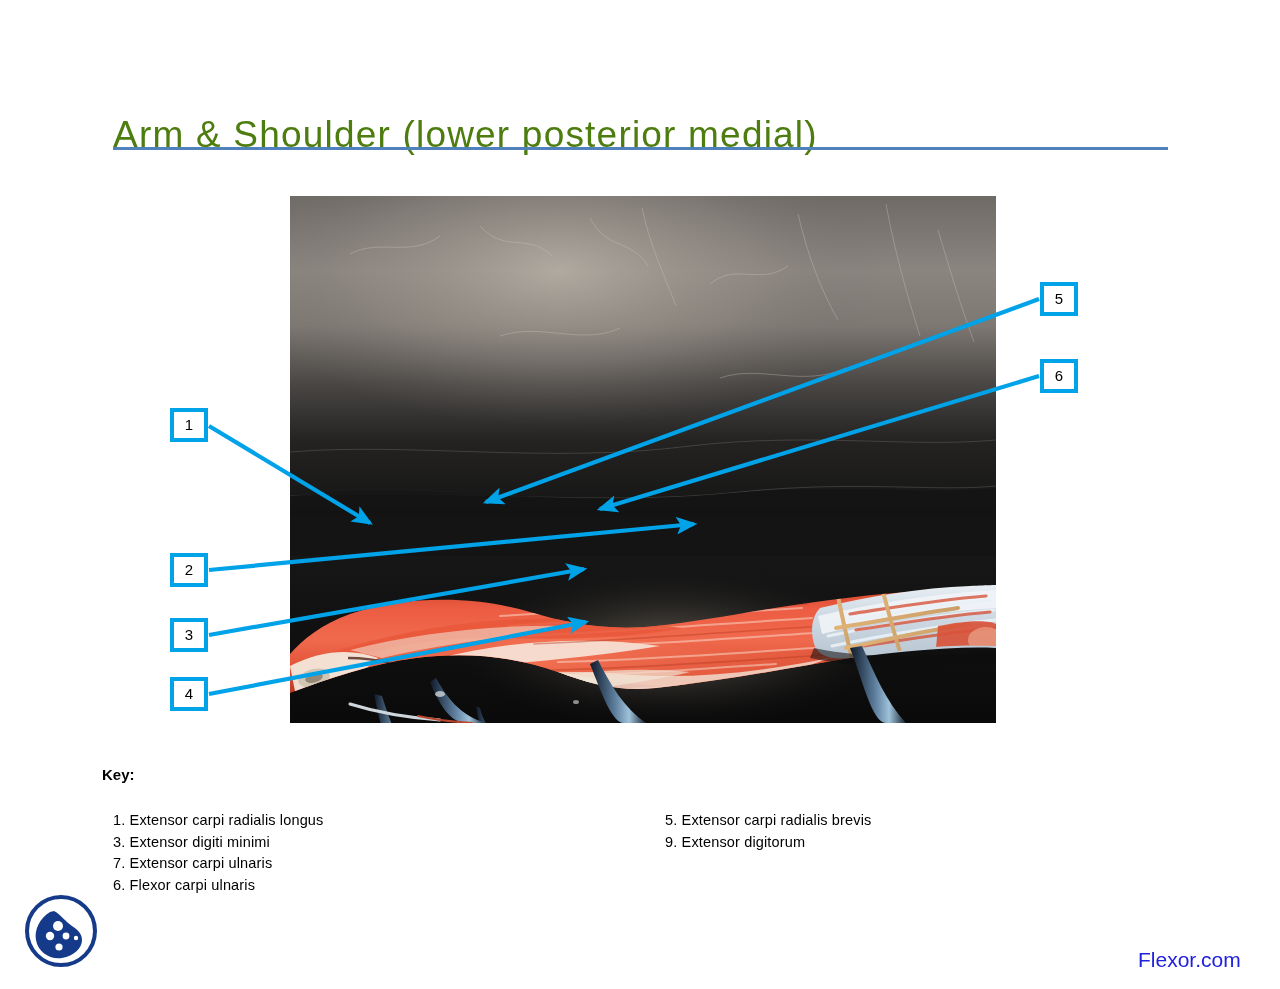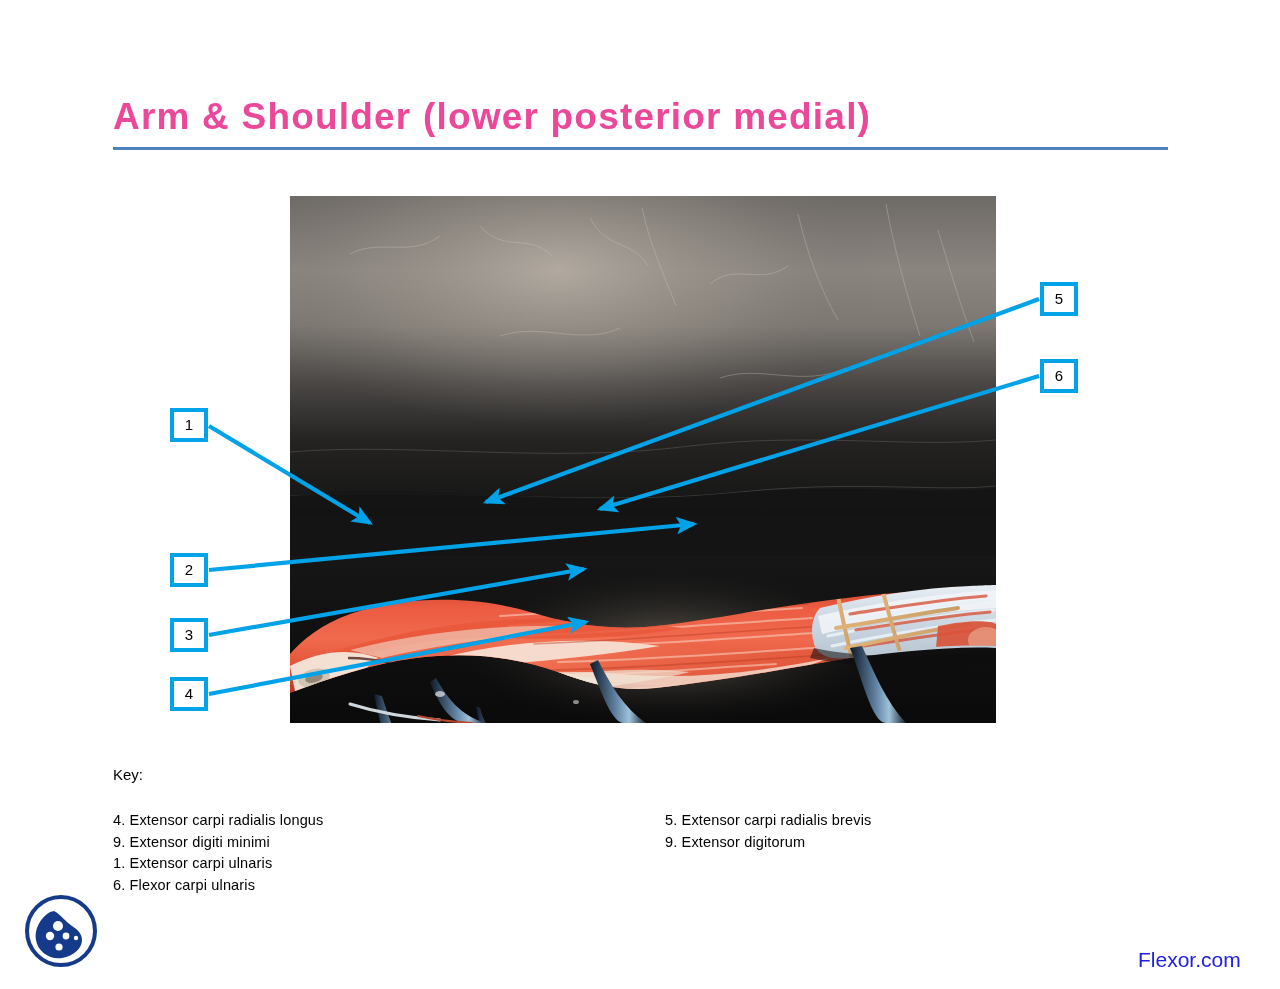--- a/index.html
+++ b/index.html
@@ -13,29 +13,28 @@
     position: relative;
     overflow: hidden;
     font-family: "Liberation Sans", sans-serif;
     background: #ffffff;
   }
 
   
   #slide-title {
     position: absolute;
     left: 113px;
-    top: 95px;
+    top: 113px;
     width: 1060px;
     font-size: 37px;
     line-height: 44px;
     letter-spacing: 1.2px;
-    color: #ec4899;
+    color: #4d7c0f;
     font-family: "Liberation Sans", sans-serif;
     white-space: nowrap;
-    font-weight: bold;
   }
   #title-rule {
     position: absolute;
     left: 113px;
     top: 147px;
     width: 1055px;
     height: 3px;
     background: #4F81BD;
   }
 
@@ -78,24 +77,25 @@
     left: 0;
     top: 0;
     width: 1280px;
     height: 989px;
     pointer-events: none;
   }
 
   
   #key-heading {
     position: absolute;
-    left: 113px;
+    left: 102px;
     top: 766px;
     font-size: 15px;
     color: #000000;
+    font-weight: bold;
   }
   .key-col {
     position: absolute;
     font-size: 14.5px;
     line-height: 21.5px;
     color: #000000;
     letter-spacing: 0.15px;
   }
   #key-col-left  { left: 113px; top: 810px; }
   #key-col-right { left: 665px; top: 810px; }
@@ -342,23 +342,23 @@
 <div class="callout-box" id="callout-1">1</div>
 <div class="callout-box" id="callout-2">2</div>
 <div class="callout-box" id="callout-3">3</div>
 <div class="callout-box" id="callout-4">4</div>
 <div class="callout-box" id="callout-5">5</div>
 <div class="callout-box" id="callout-6">6</div>
 
 <div id="key-heading">Key:</div>
 
 <div class="key-col" id="key-col-left">
-  <div>4. Extensor carpi radialis longus</div>
-  <div>9. Extensor digiti minimi</div>
-  <div>1. Extensor carpi ulnaris</div>
+  <div>1. Extensor carpi radialis longus</div>
+  <div>3. Extensor digiti minimi</div>
+  <div>7. Extensor carpi ulnaris</div>
   <div>6. Flexor carpi ulnaris</div>
 </div>
 
 <div class="key-col" id="key-col-right">
   <div>5. Extensor carpi radialis brevis</div>
   <div>9. Extensor digitorum</div>
 </div>
 
 <div id="docsity-logo">
   <svg width="82" height="82" viewBox="0 0 82 82" xmlns="http://www.w3.org/2000/svg">

